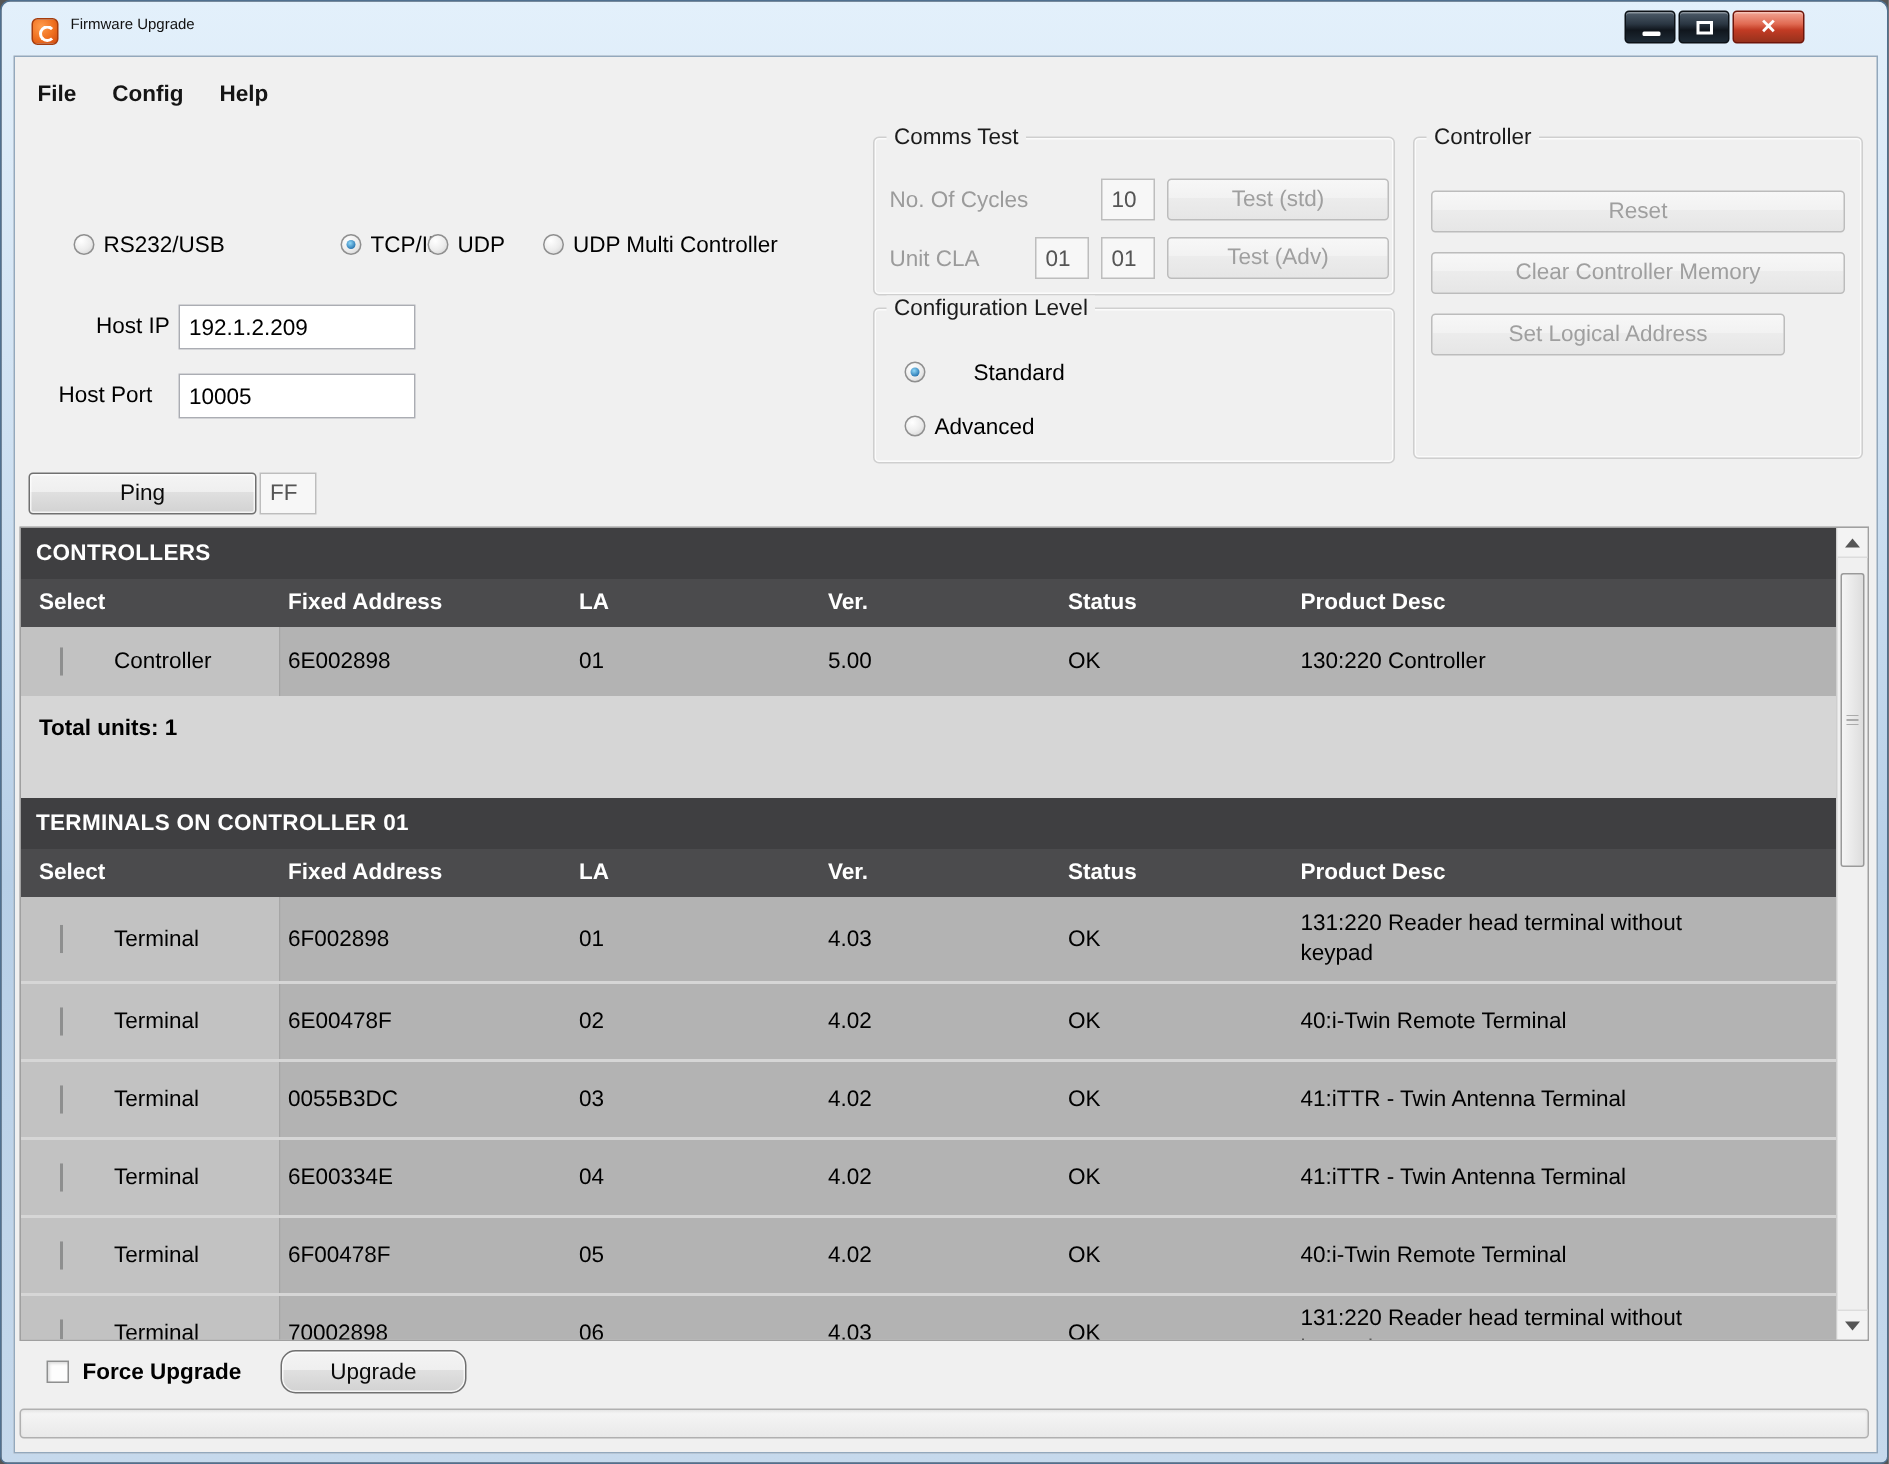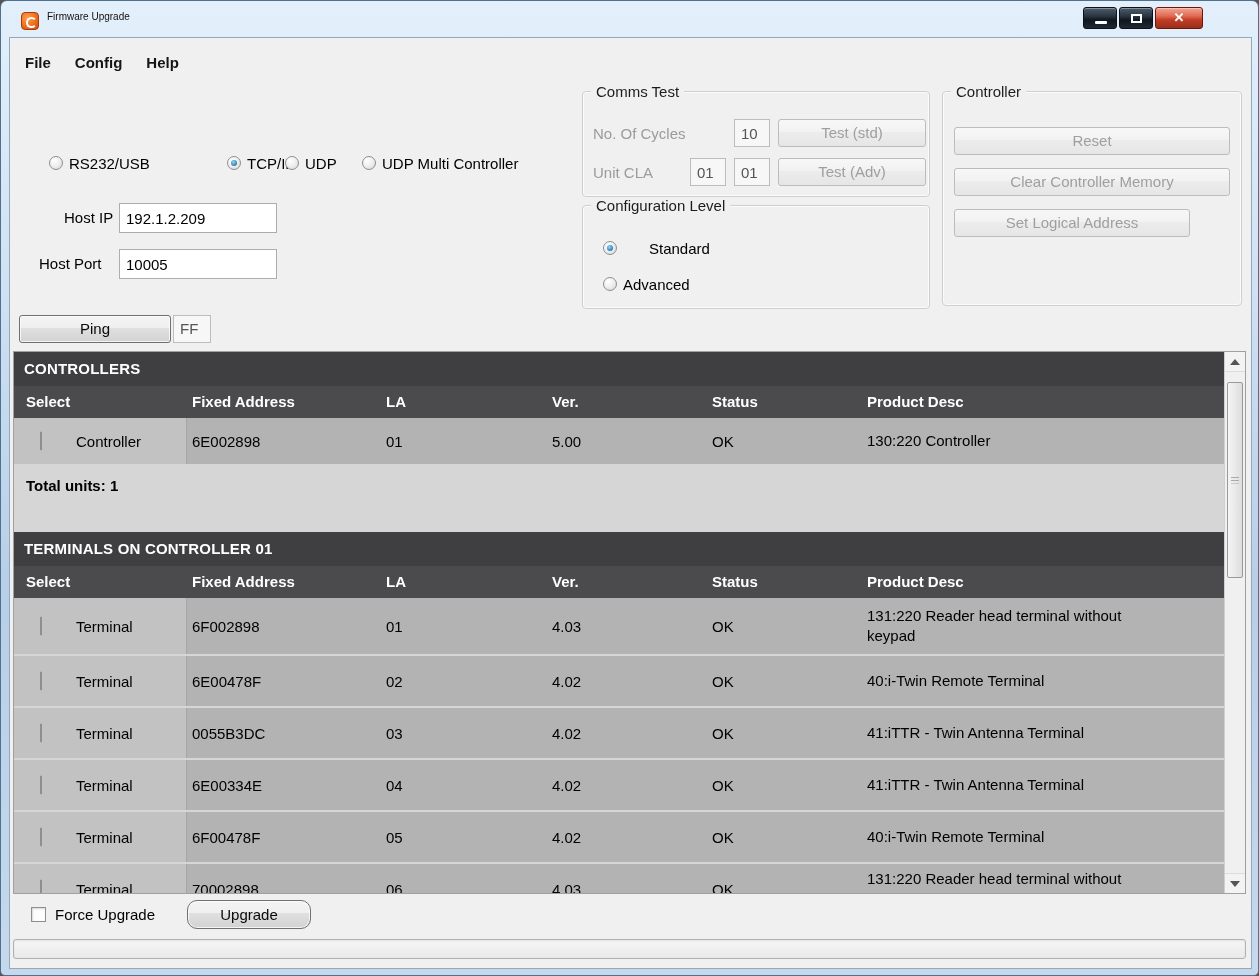--- a/index.html
+++ b/index.html
@@ -271,18 +271,18 @@
           <span class="tri up"></span>
         </div>
       <div class="sthumb"></div>
       <div class="sarrow down">
           <span class="tri down"></span>
         </div>
     </div>
   </div>
 
   <span class="checkbox" style="position:absolute;left:30px;top:906px;"></span>
-  <span class="footlabel" style="left:54px;top:905px;">Force Upgrade</span>
+  <span class="footlabel" style="left:54px;top:905px;font-weight:bold;">Force Upgrade</span>
   <div class="btn round" style="left:186px;top:899px;width:124px;height:29px;line-height:27px;border-radius:10px;">Upgrade</div>
 
   <div class="progress"></div>
 
 </div>
 
 </body></html>

